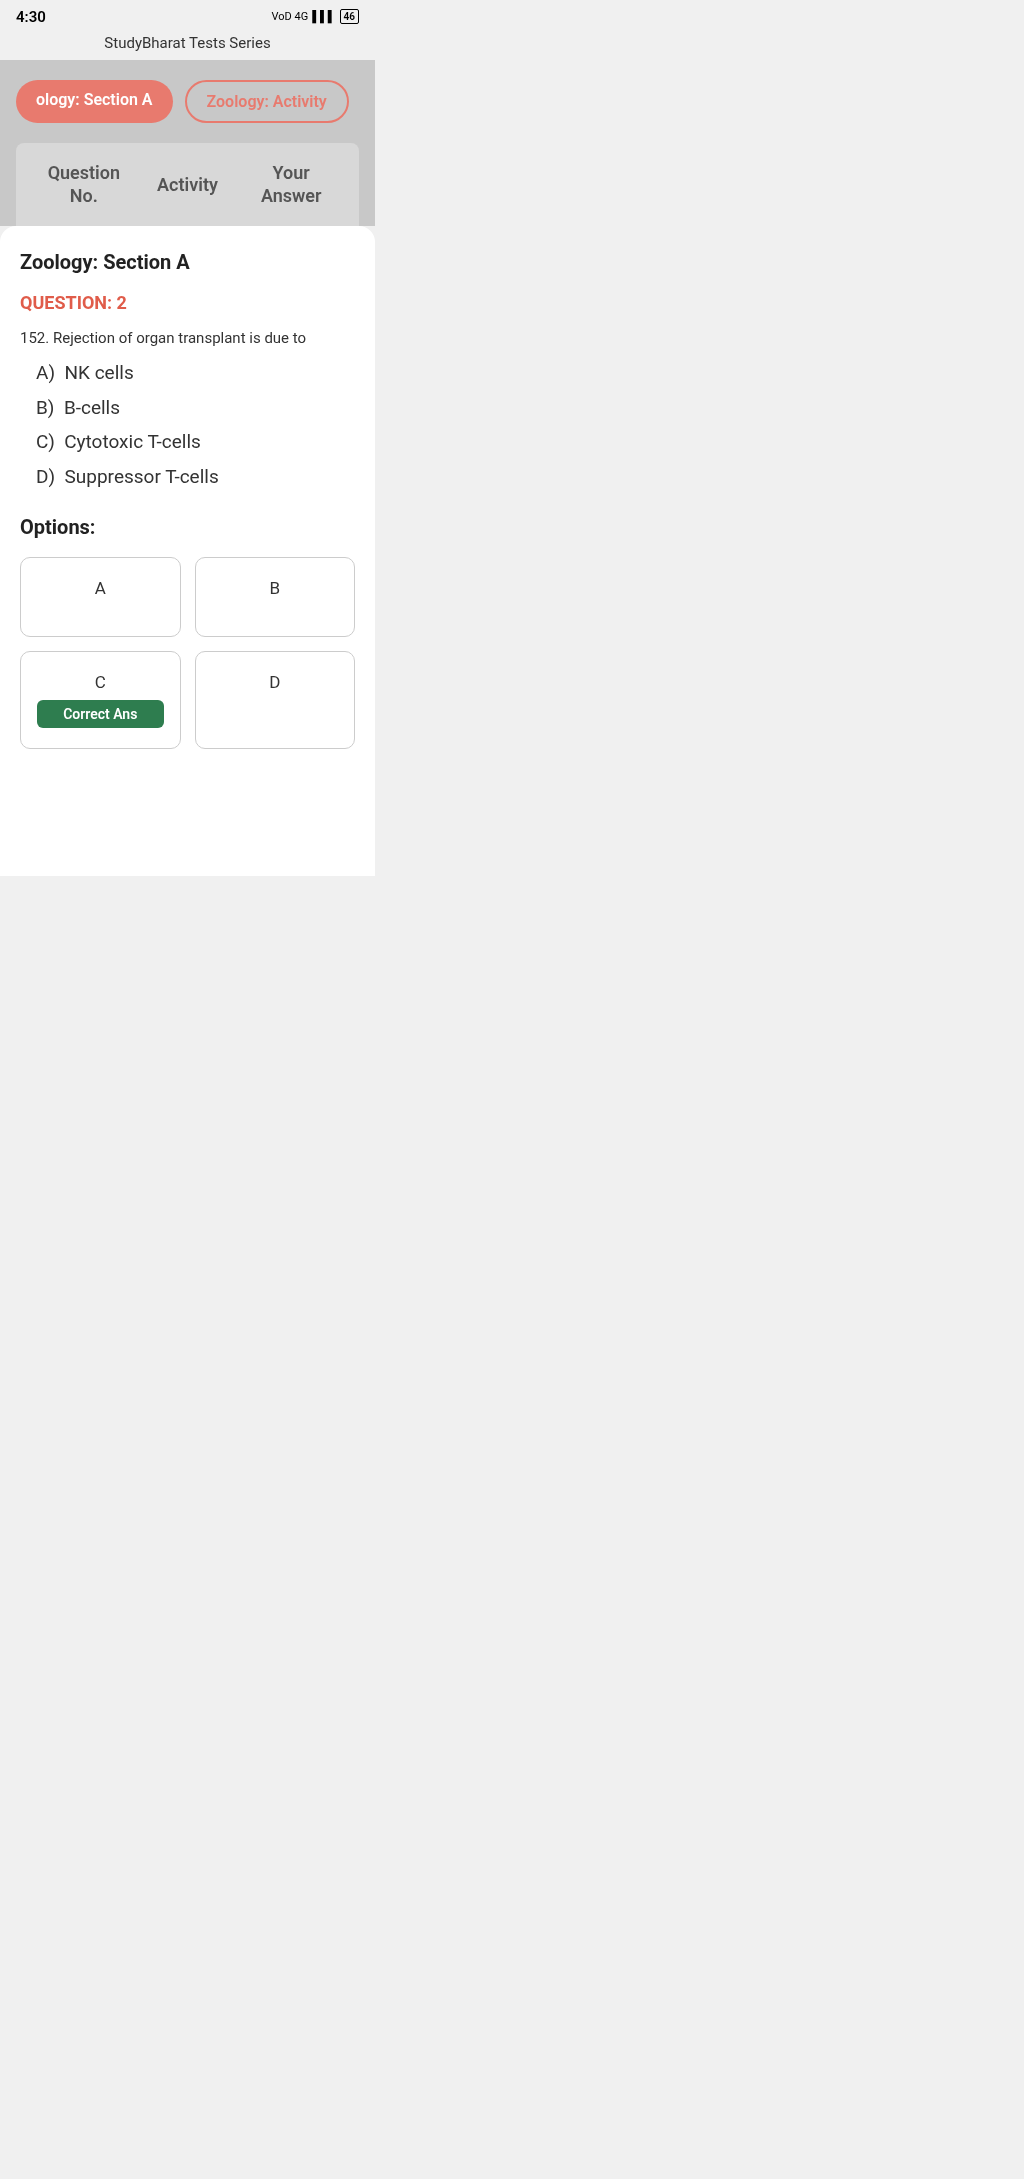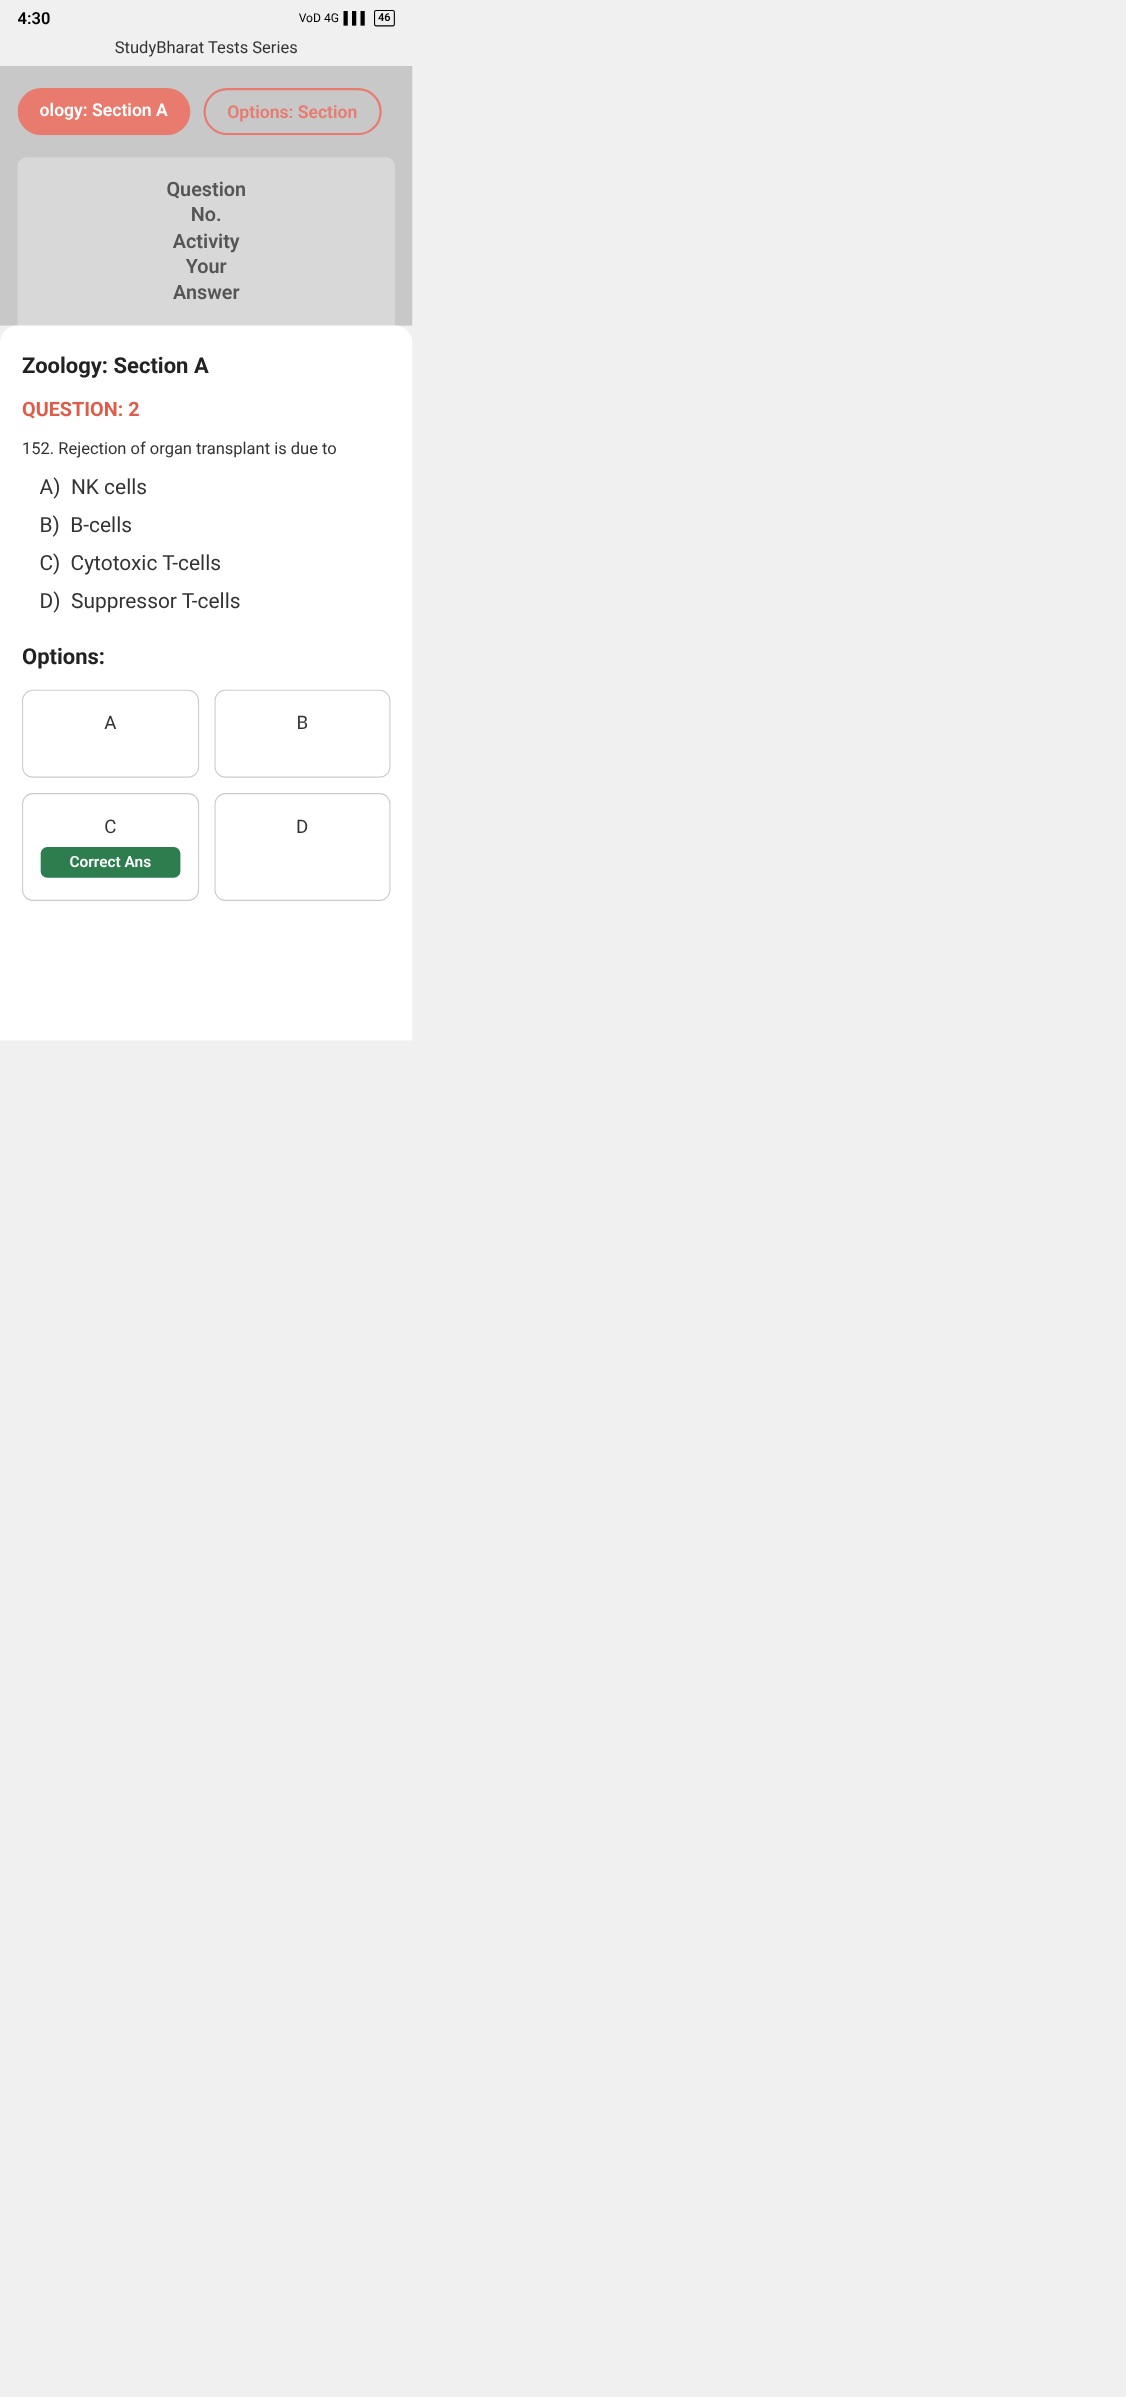--- a/index.html
+++ b/index.html
@@ -98,21 +98,20 @@
 
     
     .table-header {
       background: #d8d8d8;
       border-radius: 8px 8px 0 0;
       padding: 18px 16px;
       display: flex;
       justify-content: space-between;
       align-items: center;
       margin-top: 10px;
-      flex-direction: column;
     }
     .table-col {
       font-size: 18px;
       font-weight: 600;
       color: #555;
       text-align: center;
       line-height: 1.3;
     }
     .table-col-wide {
       flex: 1;
@@ -225,21 +224,21 @@
   <span>StudyBharat Tests Series</span>
 </div>
 
 <div class="bg-section">
 
   <div class="section-tabs">
     <div class="tab-active">
       <span>ology: Section A</span>
     </div>
     <div class="tab-inactive">
-      <span>Options: Section</span>
+      <span>Zoology: Activity</span>
     </div>
   </div>
 
   <div class="table-header">
     <div class="table-col table-col-wide">
       <span>Question<br>No.</span>
     </div>
     <div class="table-col table-col-wide">
       <span>Activity</span>
     </div>

